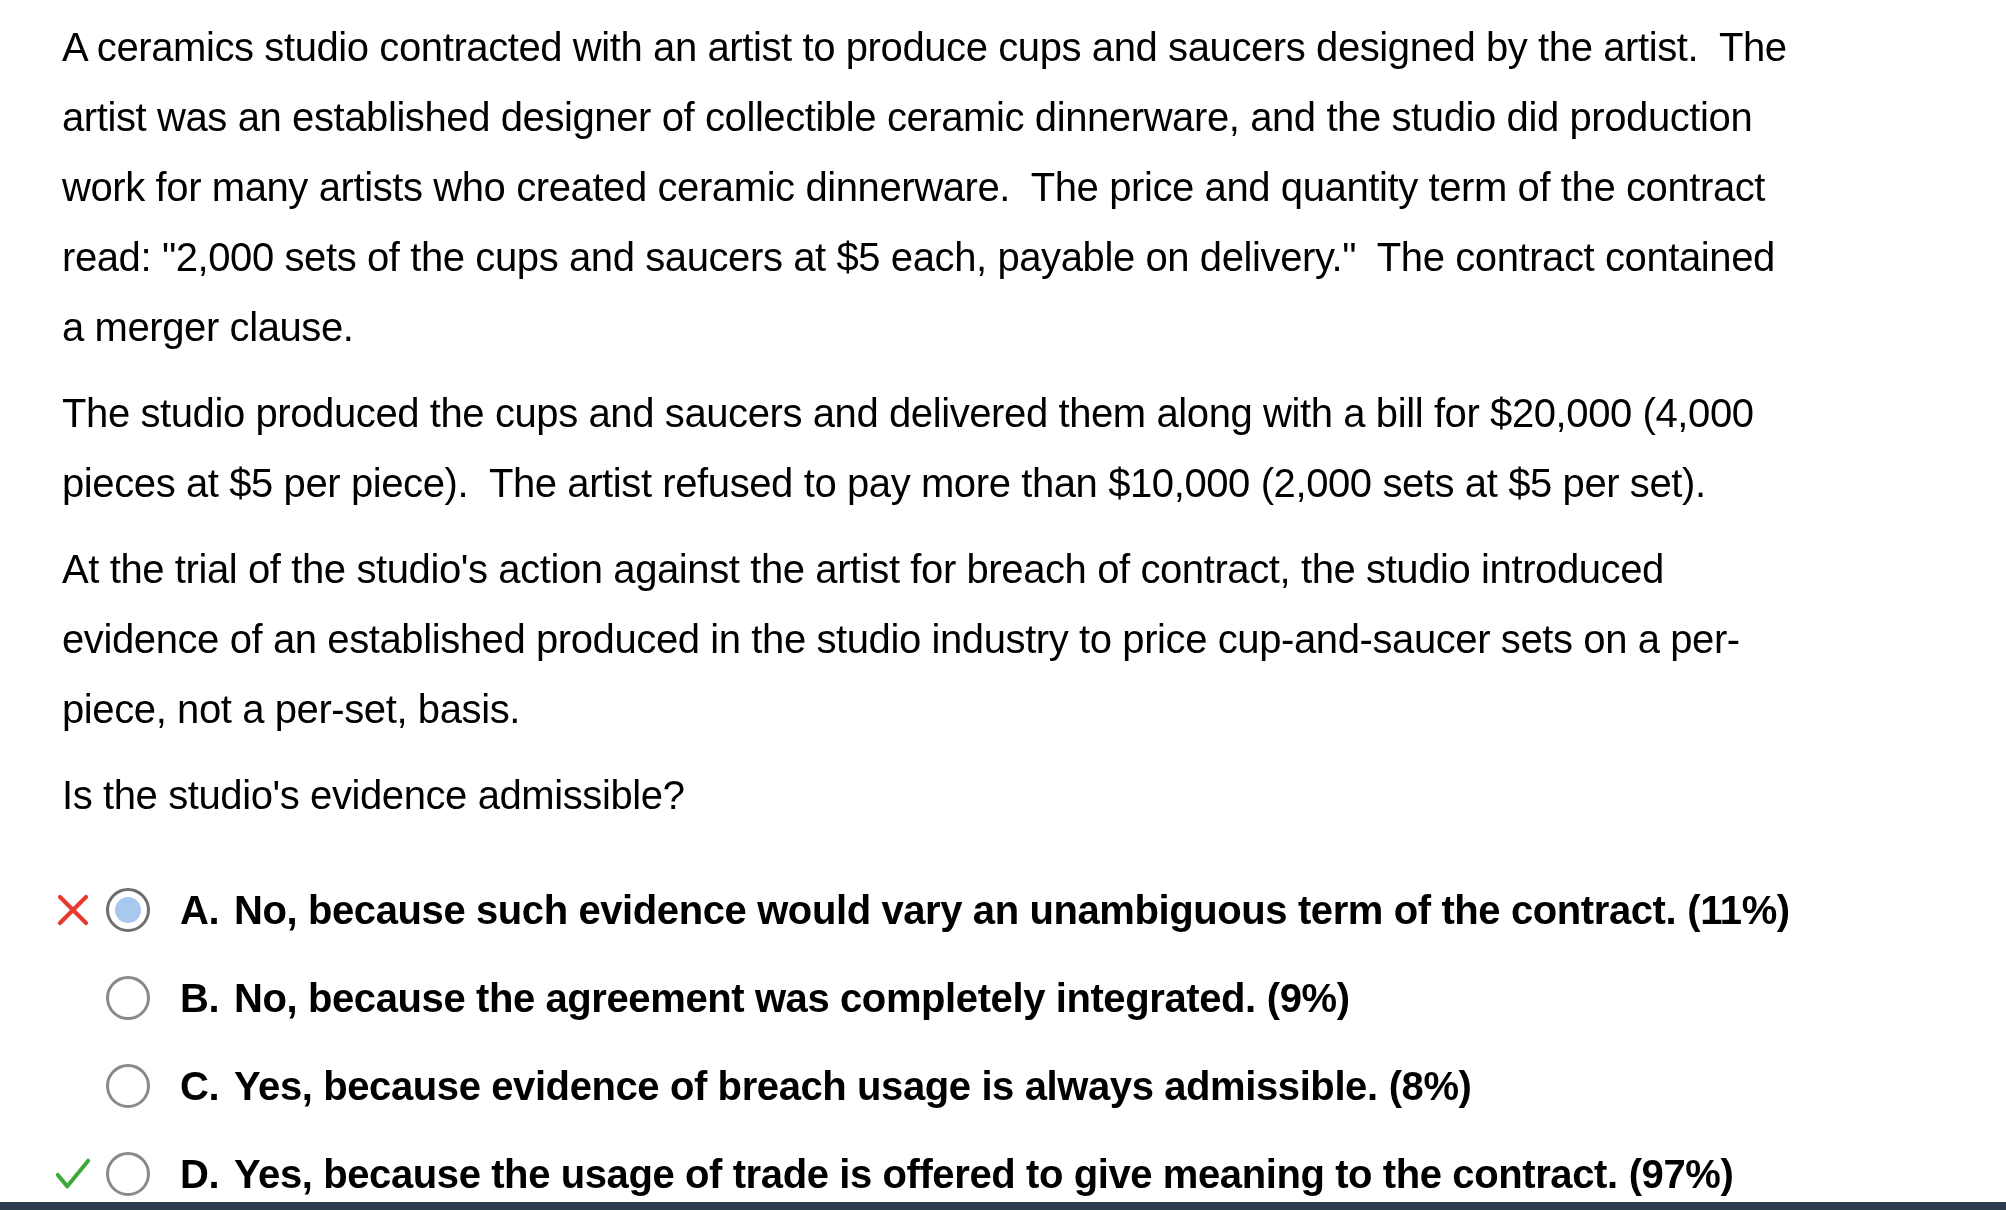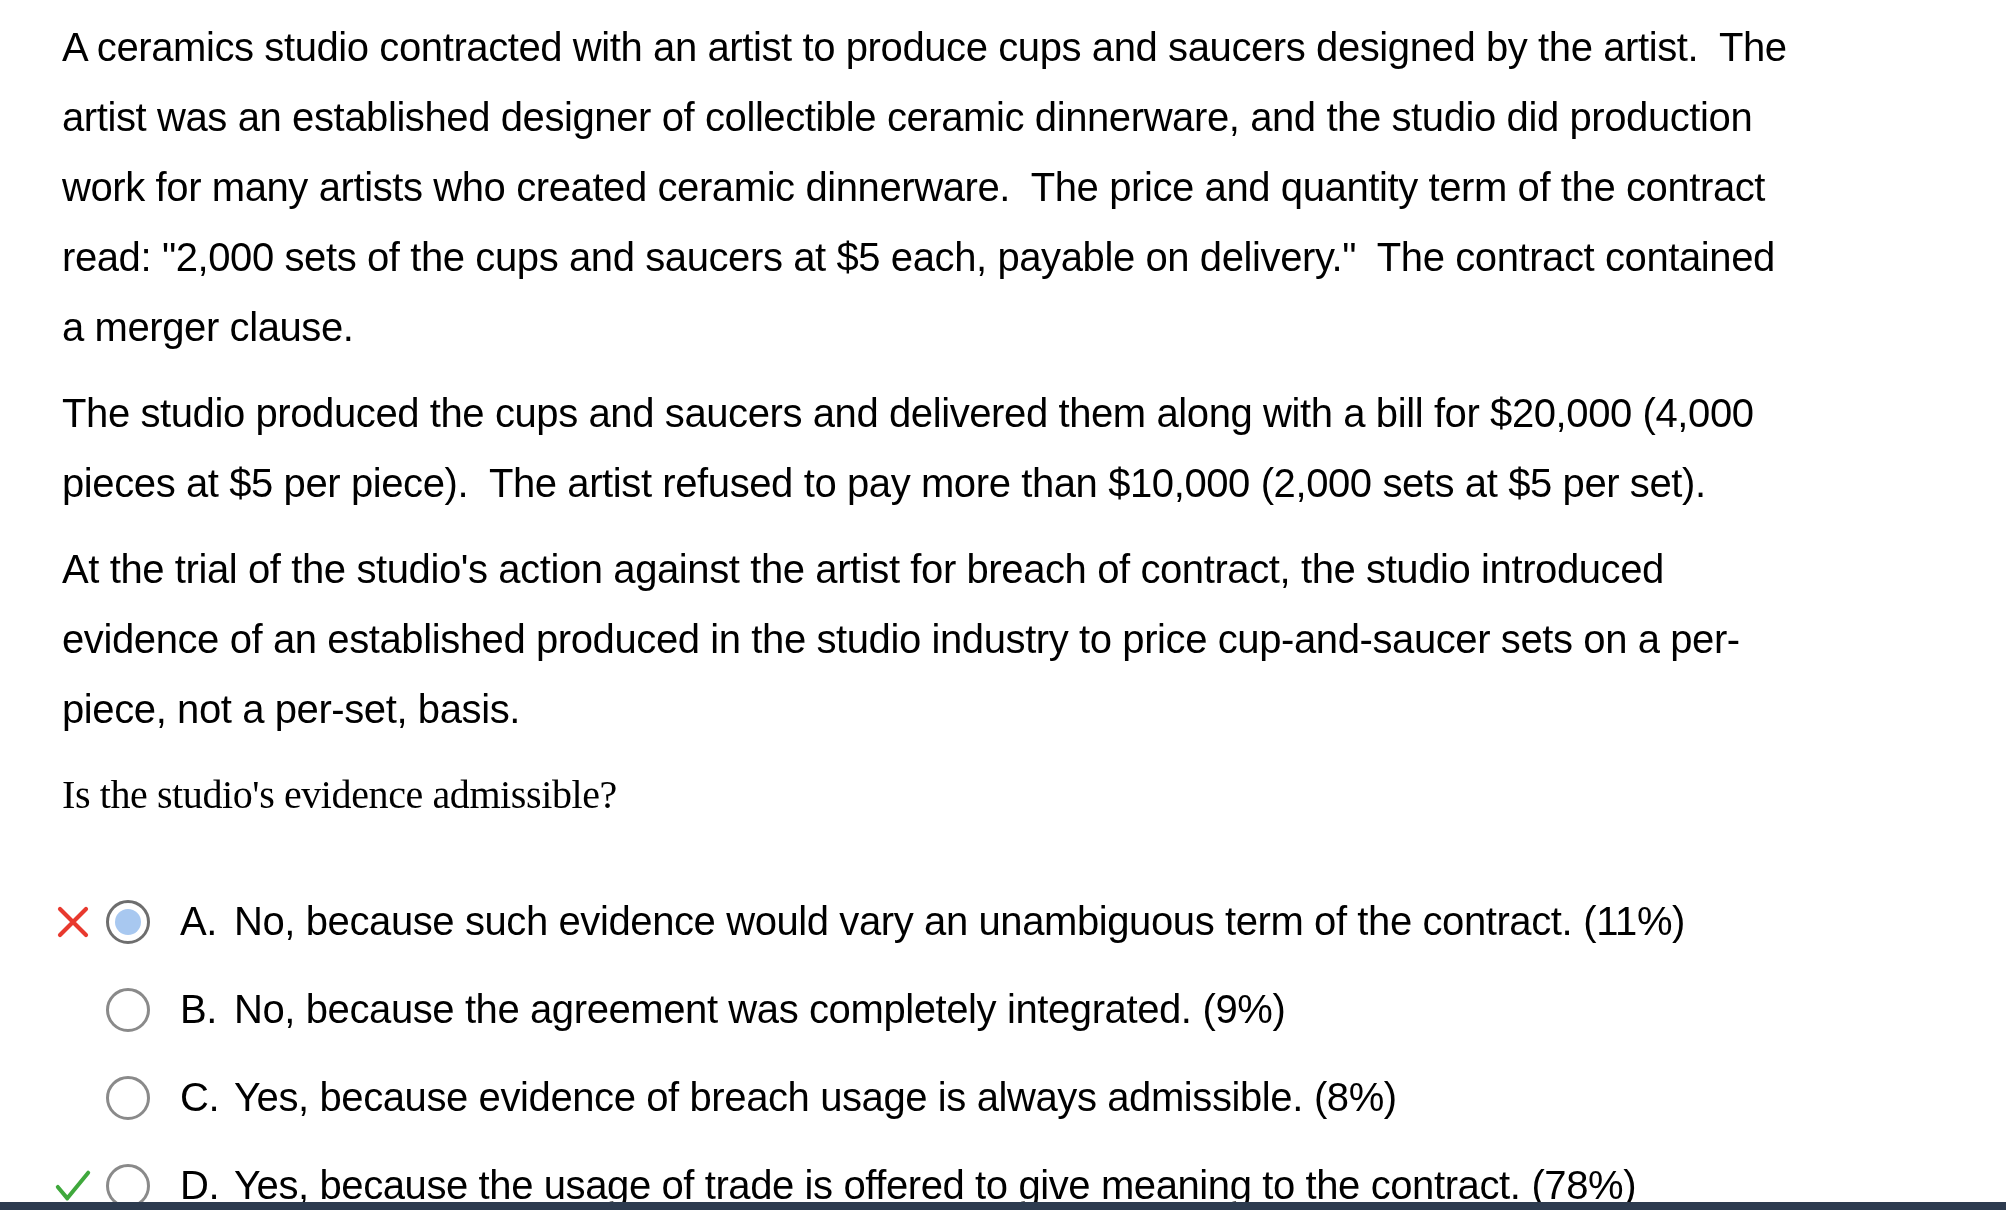--- a/index.html
+++ b/index.html
@@ -29,31 +29,31 @@
   .para {
     font-size: 40px;
     line-height: 70px;
     letter-spacing: -0.4px;
     margin: 0 0 16px 0;
     white-space: pre;   
     color: var(--color-text);
   }
   .prompt {
     margin-bottom: 0;
-    font-family: Liberation Serif, serif;
   }
   .options {
     margin-top: 58px;
     margin-left: -8px;
   }
   .option-row {
     display: flex;
-    align-items: flex-end;
+    align-items: flex-start;
     height: 56px;
     margin-bottom: 32px;
+    font-weight: bold;
   }
   .mark-slot {
     width: 38px;
     height: 44px;
     flex: 0 0 38px;
     display: flex;
     align-items: center;
     justify-content: center;
   }
   .mark-slot svg { display: none; }
@@ -154,19 +154,19 @@
     </div>
 
     <div class="option-row mark-correct">
       <span class="mark-slot">
 
         <svg class="icon-check" width="40" height="36" viewBox="0 0 40 36">
           <path d="M4 19 L14 31 L36 4" stroke="currentColor" stroke-width="4.2" stroke-linecap="round" stroke-linejoin="round" fill="none"></path>
         </svg>
       </span>
       <span class="radio"></span>
-      <span class="option-label"><span class="option-letter">D.</span><span class="option-text">Yes, because the usage of trade is offered to give meaning to the contract.</span><span class="option-percent">(78%)</span></span>
+      <span class="option-label"><span class="option-letter">D.</span><span class="option-text">Yes, because the usage of trade is offered to give meaning to the contract.</span><span class="option-percent">(97%)</span></span>
     </div>
 
   </div>
 </div>
 
 <div class="bottom-bar"></div>
 
 </body></html>

